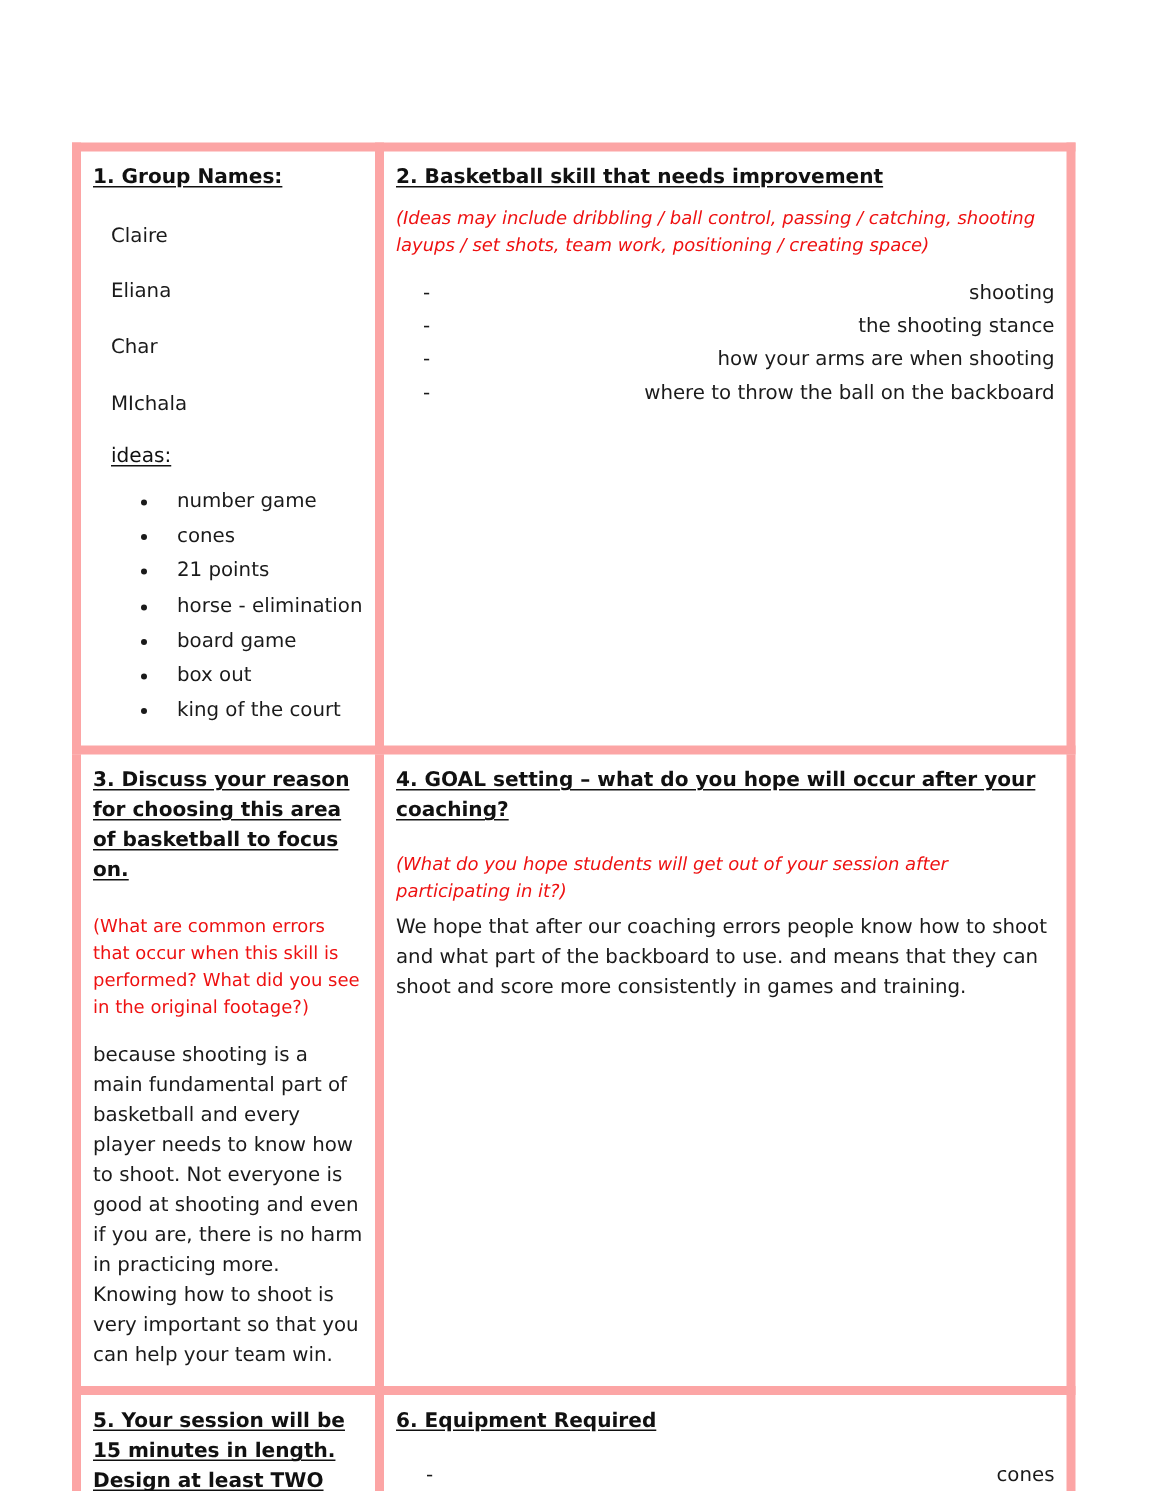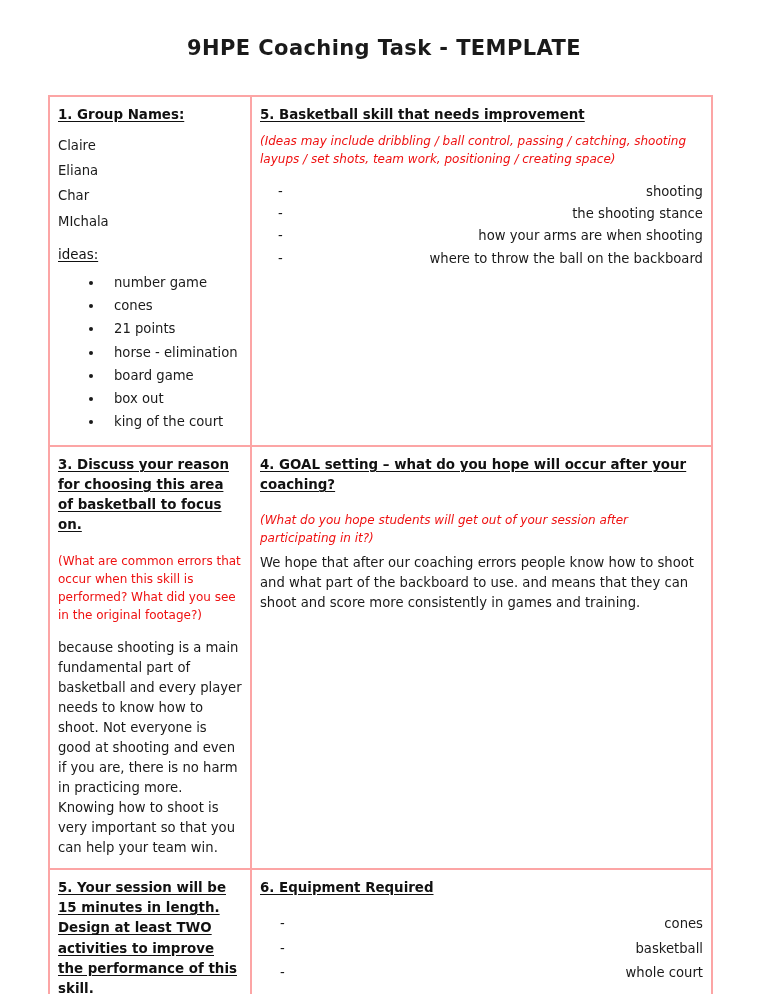--- a/index.html
+++ b/index.html
@@ -37,21 +37,21 @@
 
   .sheet {
     position: absolute;
     left: 48px;
     top: 95px;
     width: 663px;
     border-collapse: collapse;
     table-layout: fixed;
   }
   .sheet td {
-    border: 2px solid #fca5a5;
+    border: 6px solid #fca5a5;
     vertical-align: top;
     padding: 8px 8px 10px 8px;
     font-size: 13.2px;
     line-height: 1.48;
     color: #1a1a1a;
   }
 
   
   .r1 td { height: 320px; }
   .r2 td { height: 268px; }
@@ -76,21 +76,21 @@
   .hint.italic { font-style: italic; }
   .hint.upright { font-style: normal; }
 
   .body-text {
     margin: 6px 0 0 0;
     line-height: 1.52;
   }
   .body-text.tight { margin-top: 14px; }
 
   .name-line {
-    margin: 0;
+    margin: 12px;
     padding: 8px 0 0 0;
     line-height: 1.3;
   }
 
   .bullets {
     list-style: disc;
     margin: 10px 0 0 0;
     padding-left: 46px;
   }
   .bullets li {
@@ -118,21 +118,20 @@
     top: 0;
   }
   .dashes.eq { margin-top: 16px; padding-left: 20px; }
   .dashes.eq li { margin-bottom: 5px; }
 </style>
 </head>
 <body>
 
 <div class="page">
 
-  <div class="doc-title">9HPE Coaching Task - TEMPLATE</div>
 
   <table class="sheet">
     <colgroup>
       <col style="width:202px">
       <col style="width:461px">
     </colgroup>
     <tbody>
 
       <tr class="r1">
         <td>
@@ -147,21 +146,21 @@
             <li>cones</li>
             <li>21 points</li>
             <li>horse - elimination</li>
             <li>board game</li>
             <li>box out</li>
             <li>king of the court</li>
           </ul>
         </td>
 
         <td>
-          <div class="cell-head">5. Basketball skill that needs improvement</div>
+          <div class="cell-head">2. Basketball skill that needs improvement</div>
           <p class="hint italic">(Ideas may include dribbling / ball control, passing / catching, shooting layups / set shots, team work, positioning / creating space)</p>
           <ul class="dashes">
             <li>shooting</li>
             <li>the shooting stance</li>
             <li>how your arms are when shooting</li>
             <li>where to throw the ball on the backboard</li>
           </ul>
         </td>
       </tr>
 

